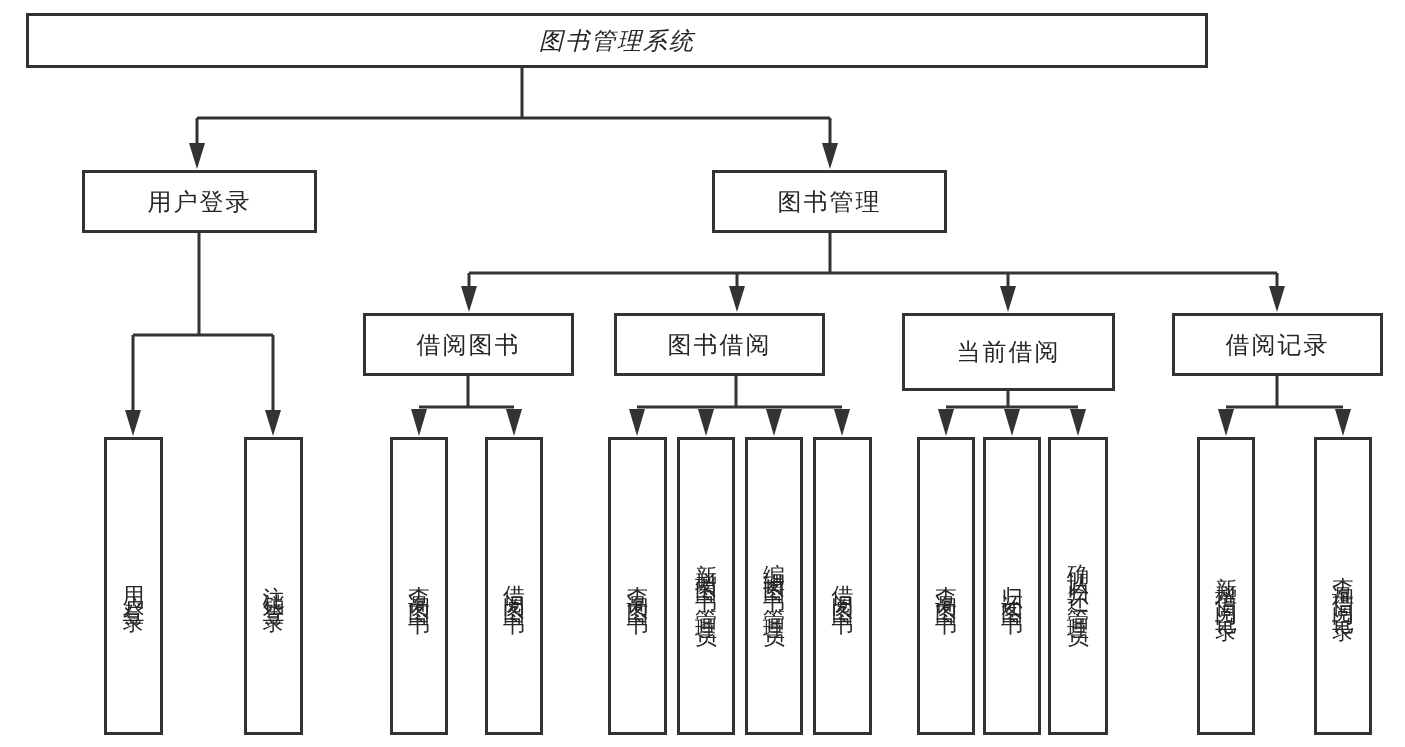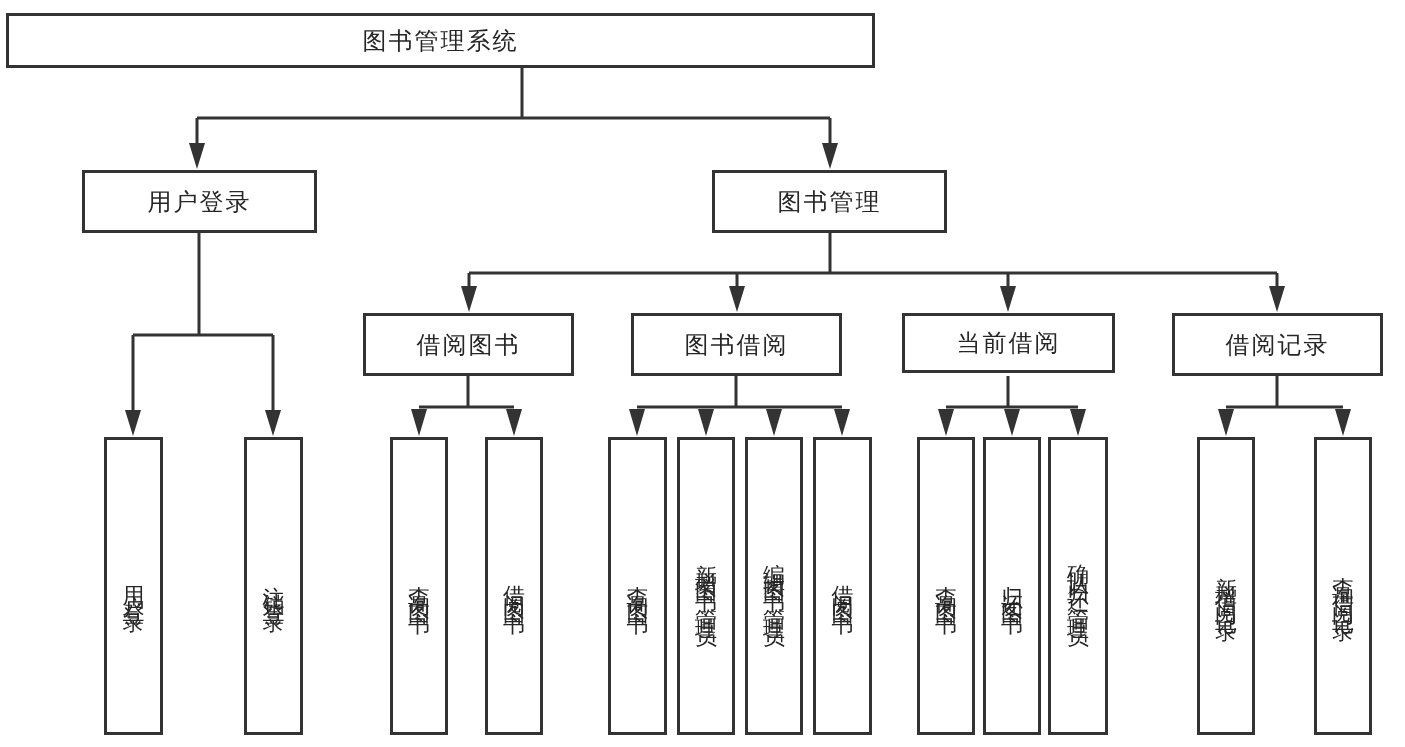--- a/index.html
+++ b/index.html
@@ -94,28 +94,28 @@
       M698 409 L714 409 L706 436 Z
       M766 409 L782 409 L774 436 Z
       M834 409 L850 409 L842 436 Z
       M938 409 L954 409 L946 436 Z
       M1004 409 L1020 409 L1012 436 Z
       M1070 409 L1086 409 L1078 436 Z
       M1218 409 L1234 409 L1226 436 Z
       M1335 409 L1351 409 L1343 436 Z"></path>
   </svg>
 
-  <div class="box h" style="left:6px; top:13px; width:869px; height:55px;">图书管理系统</div>
+  <div class="box h" style="left:26px; top:13px; width:1182px; height:55px;font-style:italic;">图书管理系统</div>
 
   <div class="box h" style="left:82px; top:170px; width:235px; height:63px;">用户登录</div>
   <div class="box h" style="left:712px; top:170px; width:235px; height:63px;text-align:center;">图书管理</div>
 
   <div class="box h" style="left:363px; top:313px; width:211px; height:63px;">借阅图书</div>
-  <div class="box h" style="left:631px; top:313px; width:211px; height:63px;">图书借阅</div>
-  <div class="box h" style="left:902px; top:313px; width:213px; height:60px;text-align:center;">当前借阅</div>
+  <div class="box h" style="left:614px; top:313px; width:211px; height:63px;">图书借阅</div>
+  <div class="box h" style="left:902px; top:313px; width:213px; height:78px;text-align:center;">当前借阅</div>
   <div class="box h" style="left:1172px; top:313px; width:211px; height:63px;">借阅记录</div>
 
   <div class="box v" style="left:104px; width:59px;">用户登录</div>
   <div class="box v" style="left:244px; width:59px;">注销登录</div>
 
   <div class="box v" style="left:390px; width:58px;">查询图书</div>
   <div class="box v" style="left:485px; width:58px;">借阅图书</div>
 
   <div class="box v" style="left:608px; width:59px;">查询图书</div>
   <div class="box v" style="left:677px; width:58px;">新增图书（管理员）</div>

